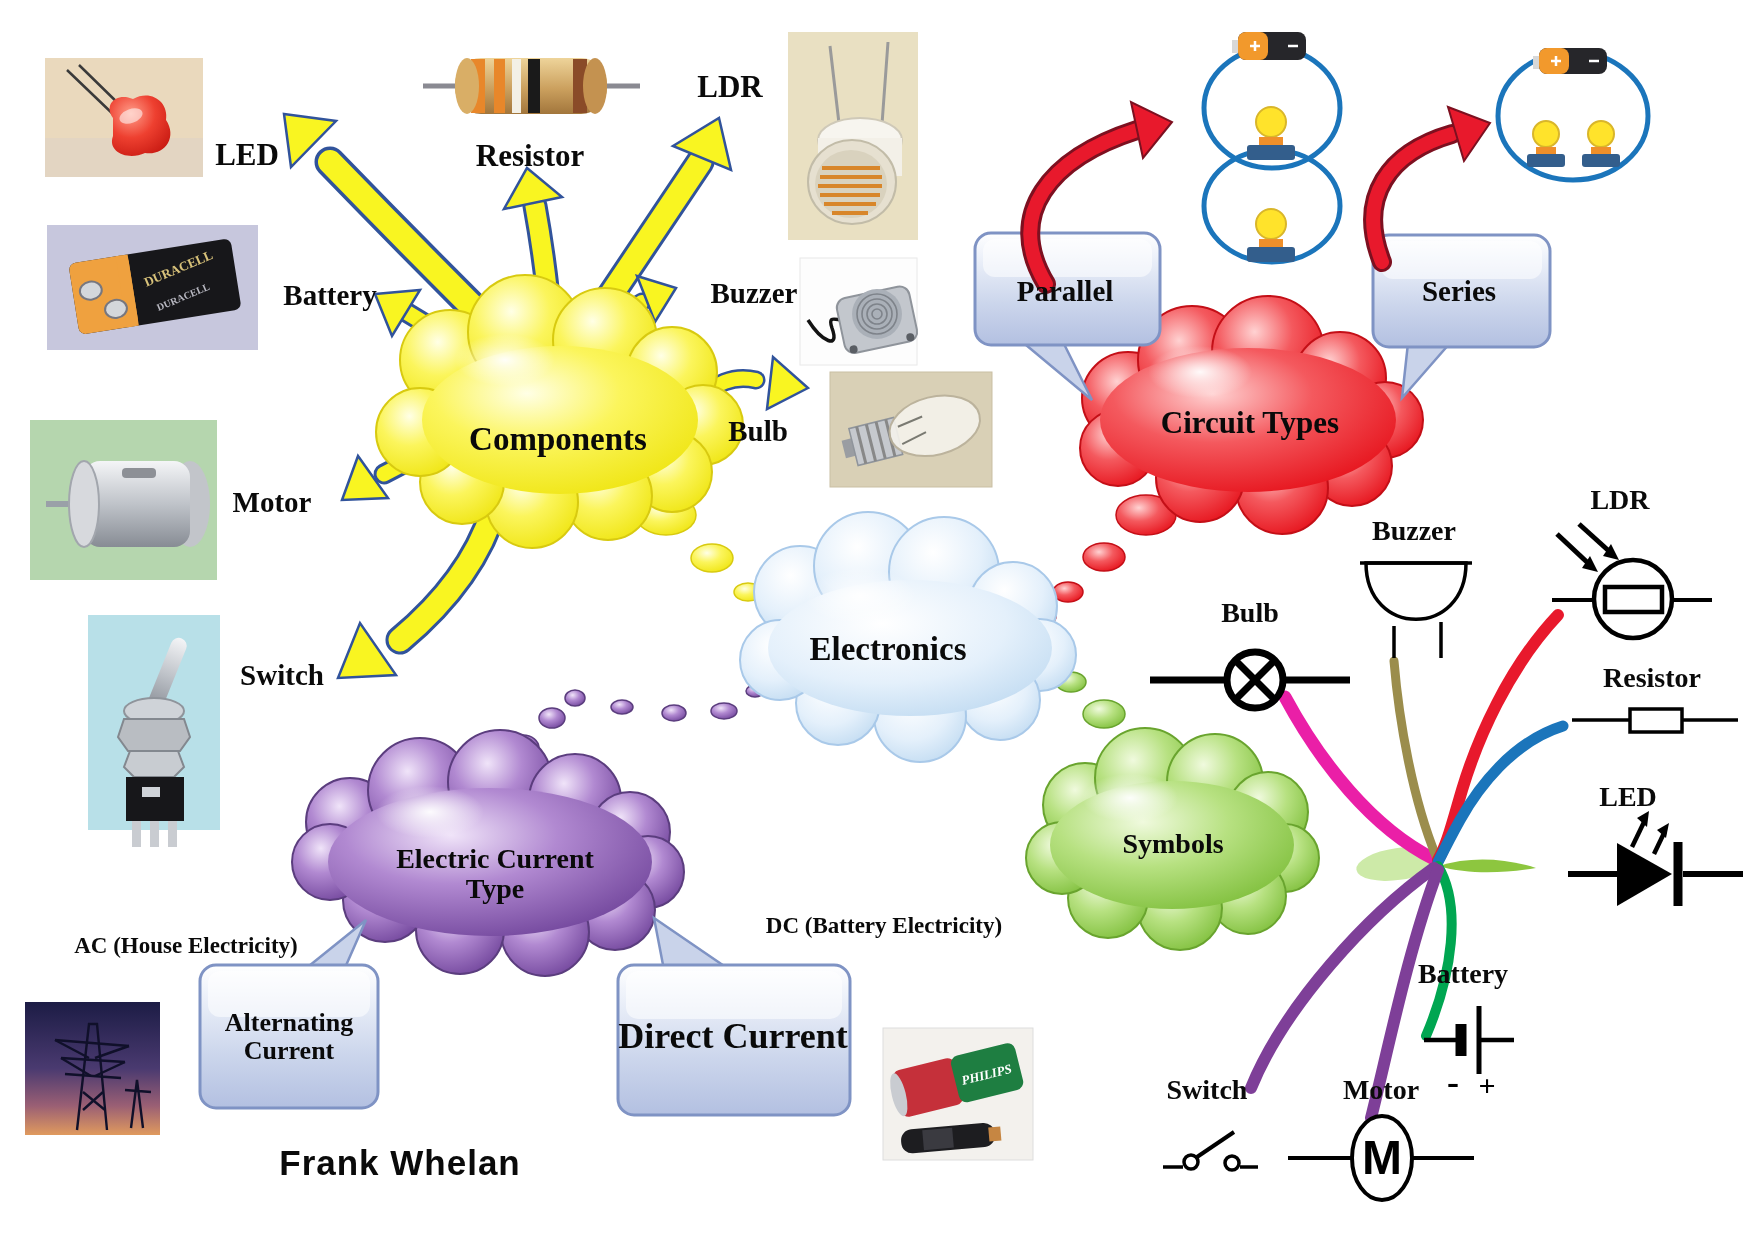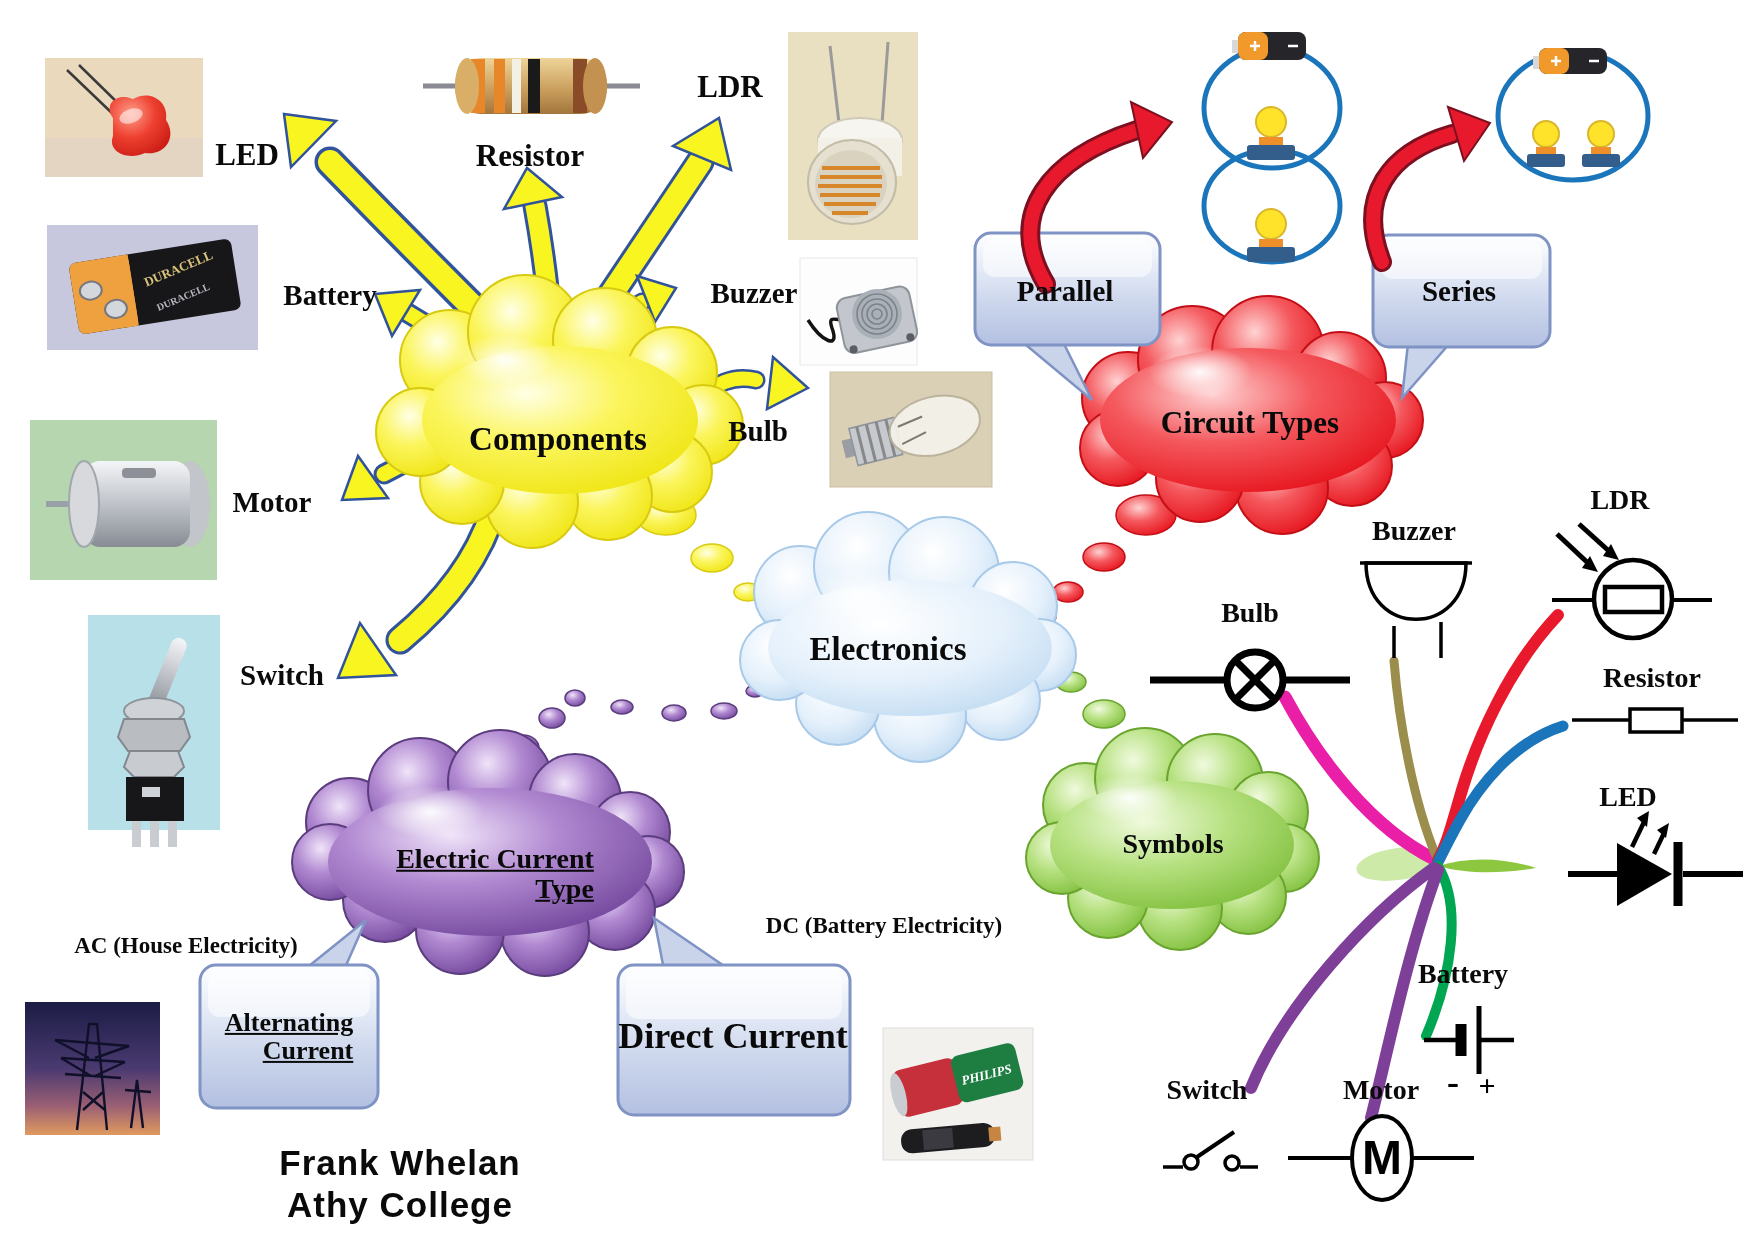--- a/index.html
+++ b/index.html
@@ -1,20 +1,20 @@
 <!DOCTYPE html>
 <html><head>
 <meta charset="utf-8">
 <style>
   html,body{margin:0;padding:0;background:#fff;}
   .stage{position:relative;width:1754px;height:1241px;background:#fff;overflow:hidden;
          font-family:"Liberation Serif",serif;}
   .lbl{position:absolute;transform:translate(-50%,-50%);font-weight:bold;color:#0a0a0a;
-       white-space:nowrap;line-height:1.08;text-align:right;}
-  .two span{display:block;text-decoration:underline;}
+       white-space:nowrap;line-height:1.08;text-align:center;}
+  .two span{display:block;}
   .s23{font-size:23px}.s26{font-size:26px}.s27{font-size:36px}
   .s28{font-size:28px}.s29{font-size:29px}.s31{font-size:31px}.s33{font-size:33px}
   .footer{position:absolute;transform:translate(-50%,-50%);font-family:"Liberation Sans",sans-serif;
           font-weight:900;font-size:35px;color:#0a0a0a;letter-spacing:1px;white-space:nowrap;}
   svg{position:absolute;left:0;top:0;}
 </style>
 </head>
 <body>
 
 <div class="stage">
@@ -519,15 +519,14 @@
 <div class="lbl s28" style="left:1250px;top:613px">Bulb</div>
 <div class="lbl s28" style="left:1414px;top:531px">Buzzer</div>
 <div class="lbl s28" style="left:1620px;top:500px">LDR</div>
 <div class="lbl s28" style="left:1652px;top:678px">Resistor</div>
 <div class="lbl s28" style="left:1628px;top:797px">LED</div>
 <div class="lbl s28" style="left:1463px;top:974px">Battery</div>
 <div class="lbl s28" style="left:1207px;top:1090px">Switch</div>
 <div class="lbl s28" style="left:1381px;top:1090px">Motor</div>
 
 <div class="footer" style="left:400px;top:1163px">Frank Whelan</div>
-<div class="footer" style="left:400px;top:1205px">Athy College</div>
 
 </div>
 
 </body></html>

